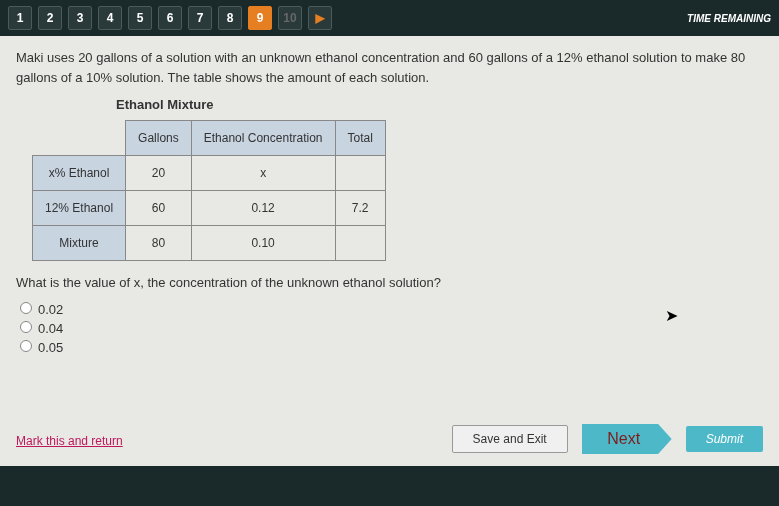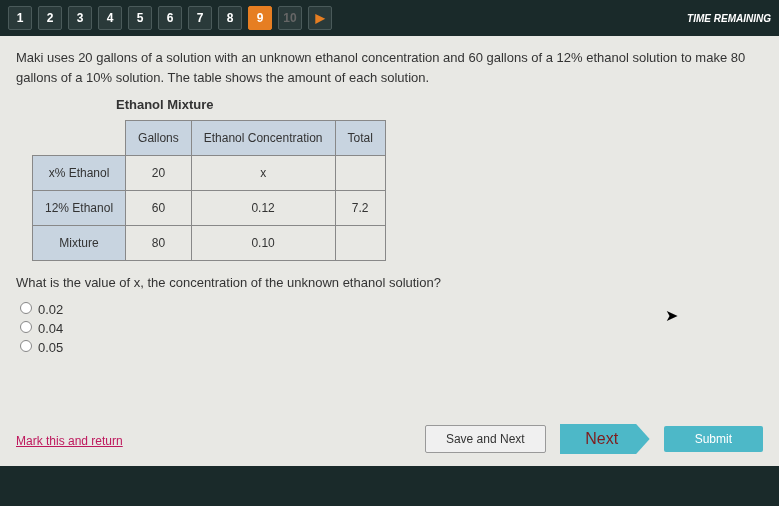--- a/index.html
+++ b/index.html
@@ -161,25 +161,26 @@
       color: #7f1d1d;
       cursor: pointer;
       position: relative;
       clip-path: polygon(0 0, 85% 0, 100% 50%, 85% 100%, 0 100%);
       width: 90px;
       text-align: center;
     }
     .btn-submit {
       background: #4db8c8;
       border: none;
-      padding: 6px 31px;
+      padding: 6px 20px;
       font-size: 12px;
       color: #fff;
       cursor: pointer;
       border-radius: 2px;
+      font-style: italic;
     }
     .cursor {
       position: absolute;
       top: 270px;
       left: 665px;
       font-size: 16px;
       color: #000;
       pointer-events: none;
     }
   </style>
@@ -251,19 +252,19 @@
     </div>
     <div class="option">
       <div class="radio"></div>
       <span>0.05</span>
     </div>
   </div>
 
   <a class="mark-link">Mark this and return</a>
 
   <div class="bottom-buttons">
-    <button class="btn-save">Save and Next</button>
+    <button class="btn-save">Save and Exit</button>
     <button class="btn-next">Next</button>
     <button class="btn-submit">Submit</button>
   </div>
 
   <div class="cursor">➤</div>
 </div>
 
 </body></html>

